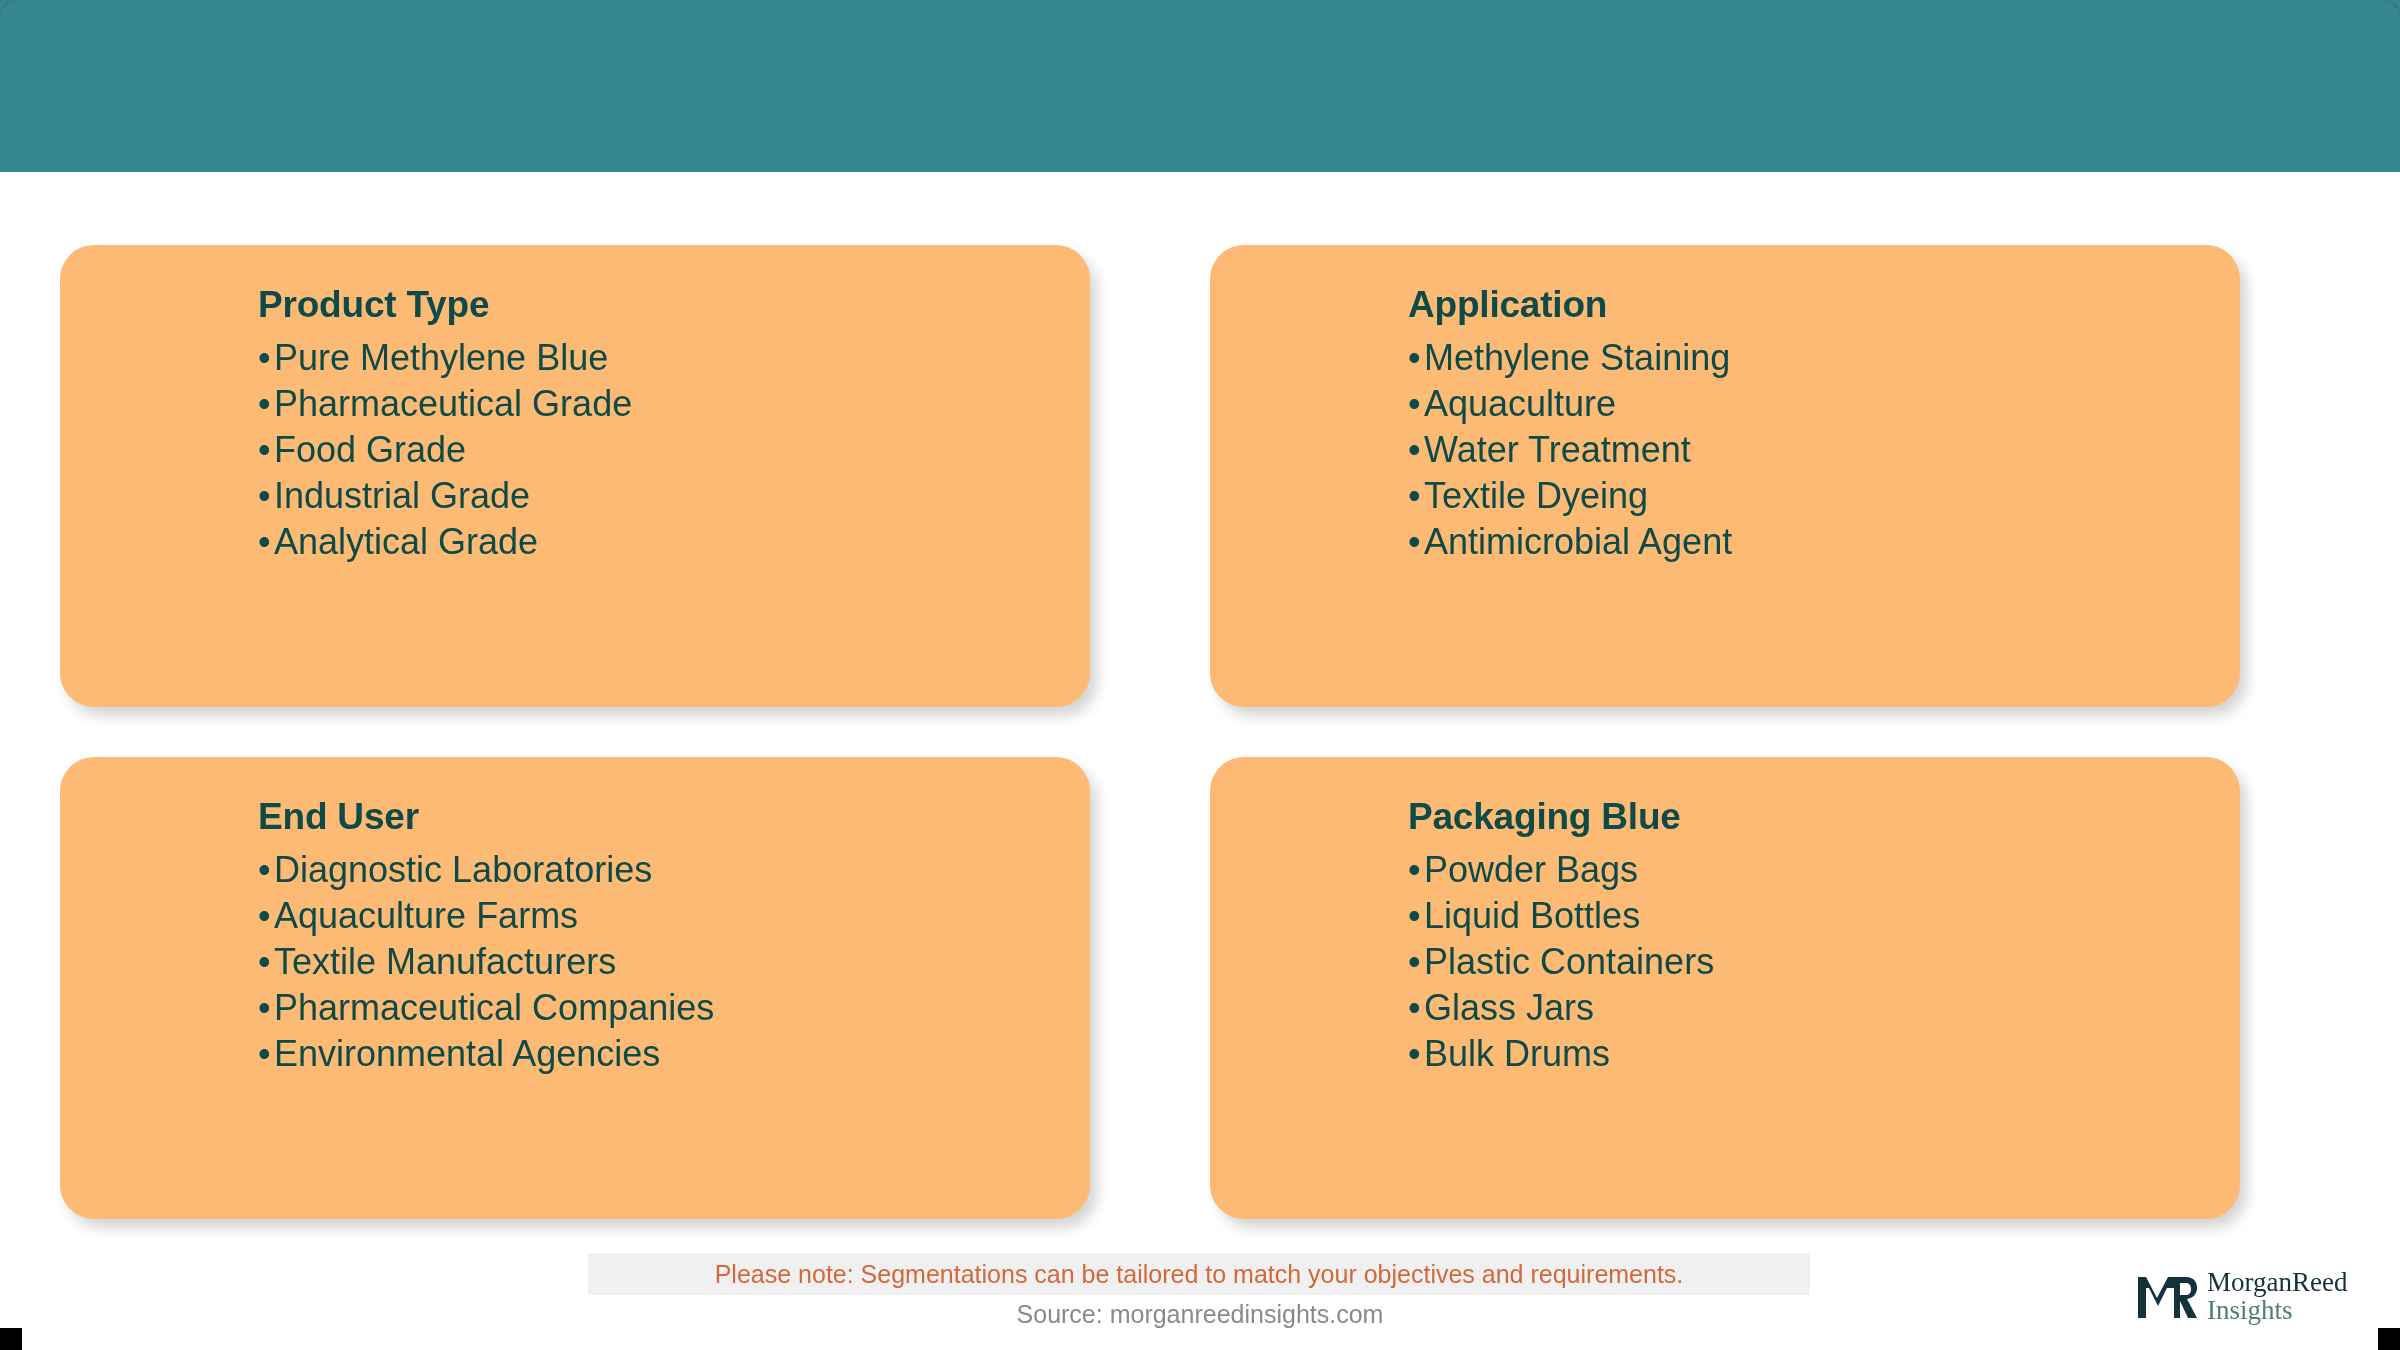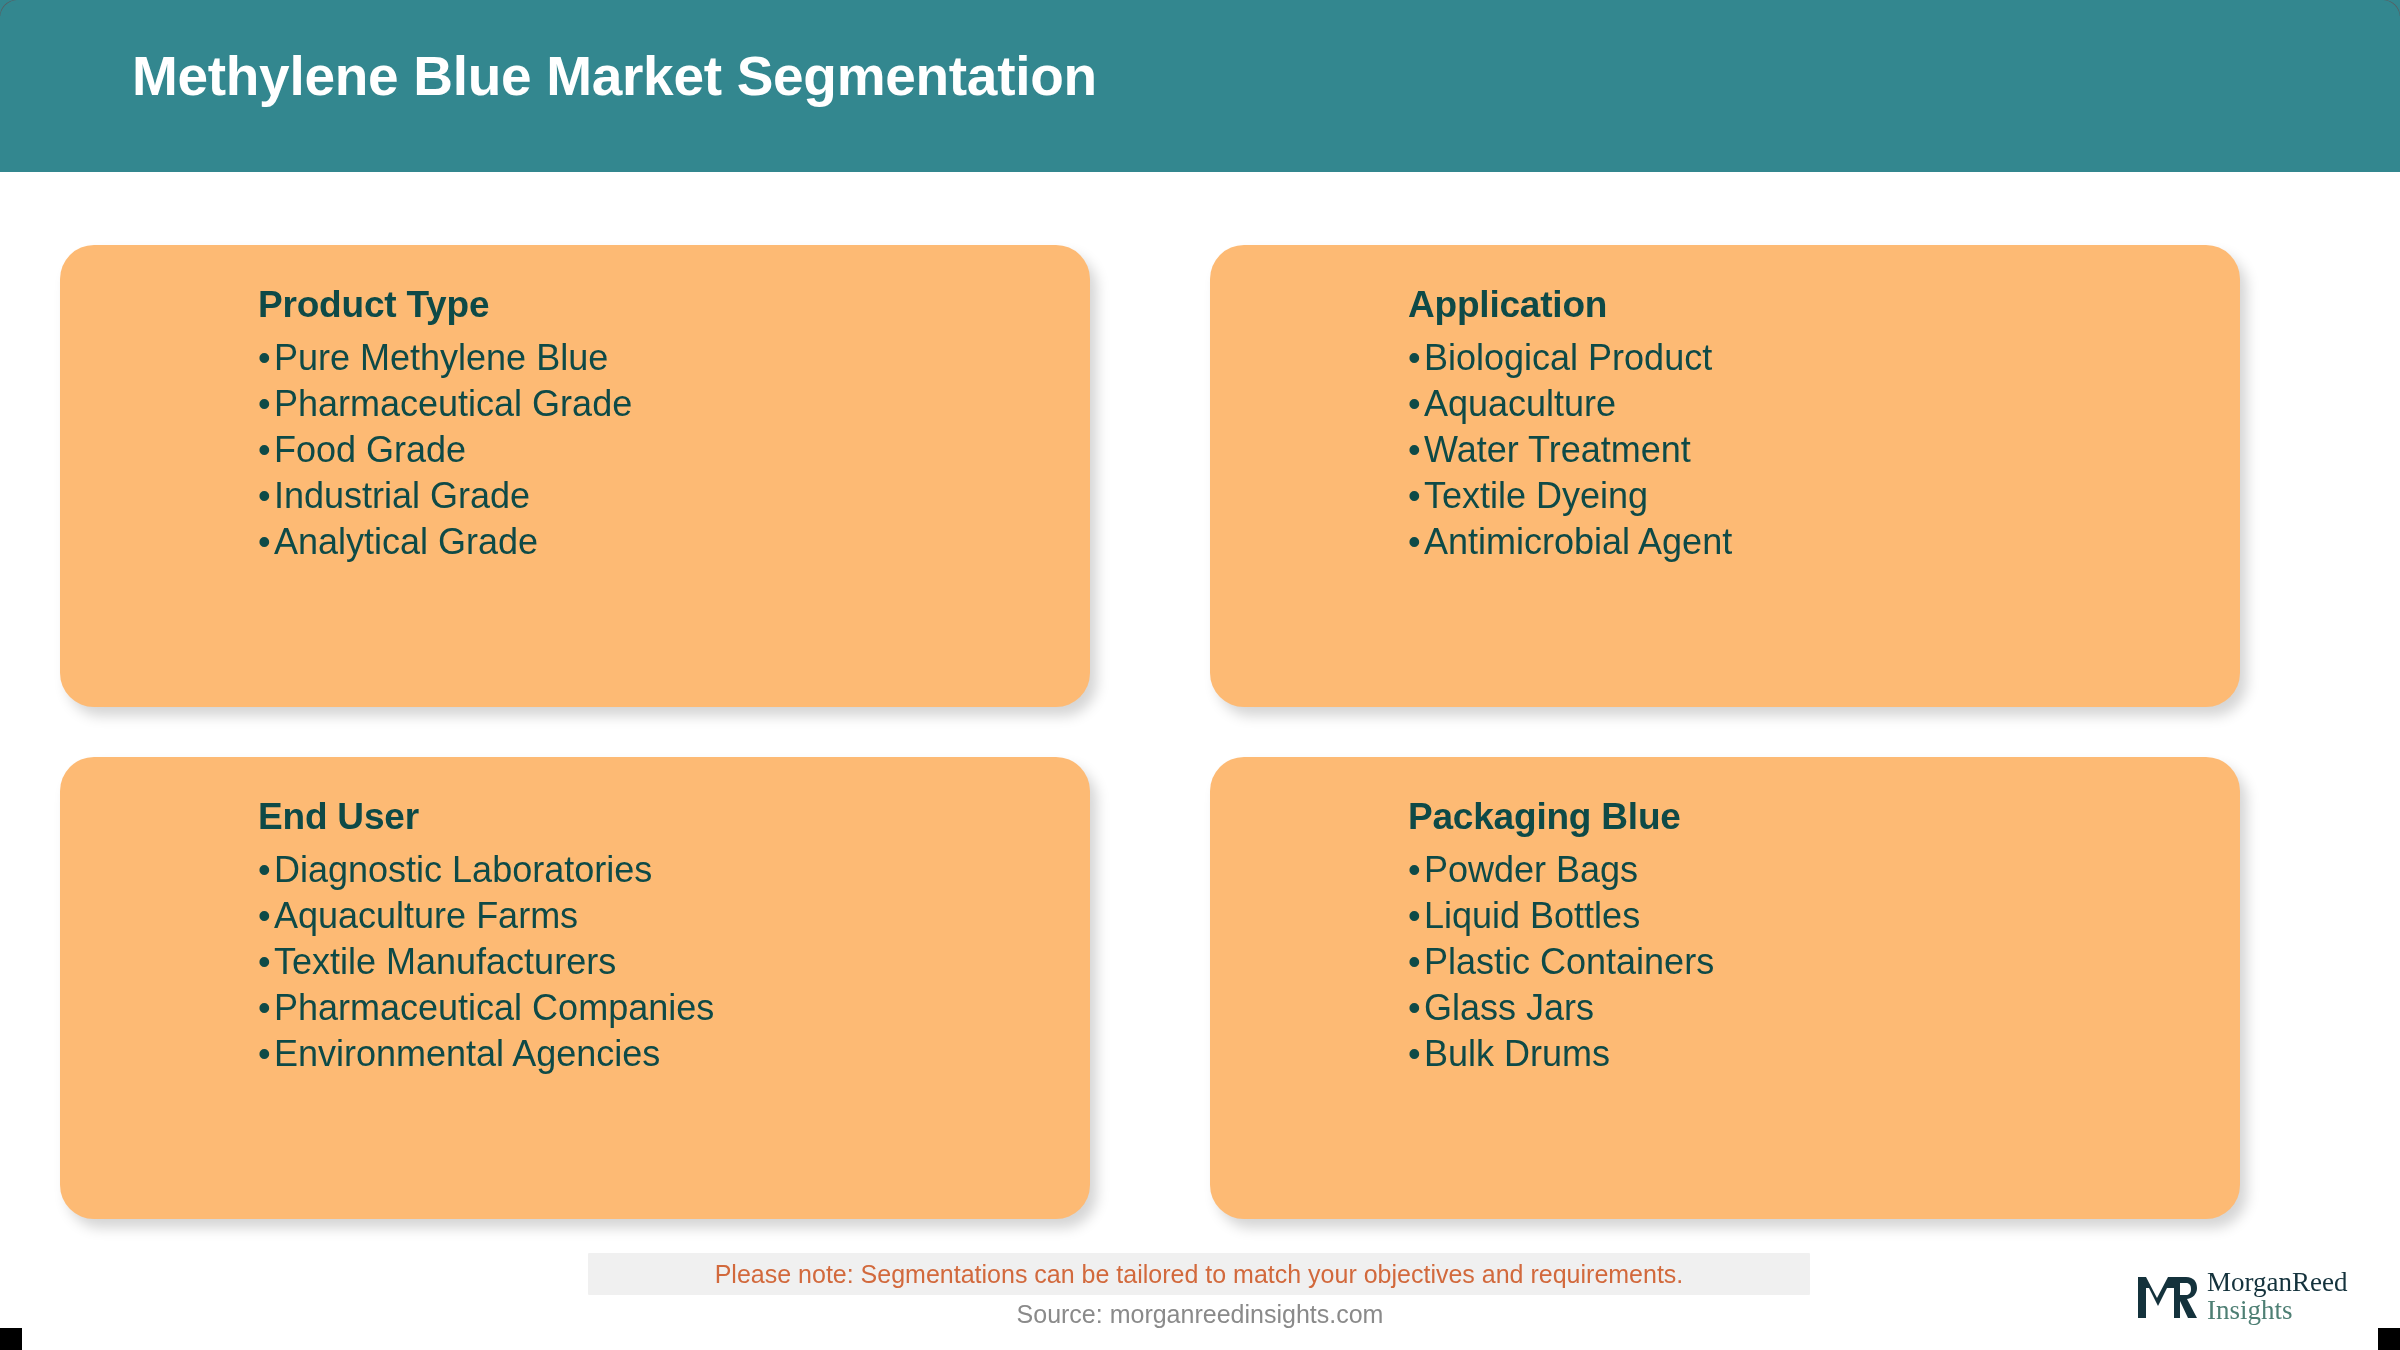--- a/index.html
+++ b/index.html
@@ -195,42 +195,41 @@
 <body>
 
 <div class="slide">
 
   <div class="header-band">
     <div class="header-corner-l"></div>
     <div class="header-corner-r"></div>
     <div class="header-mask-l"></div>
     <div class="header-mask-r"></div>
   </div>
-  <div class="slide-title">Methylene Blue Market Segmentation</div>
 
   <div class="cards">
 
     <div class="card c0">
       <div class="card-body">
         <div class="card-heading">Product Type</div>
         <ul class="card-list">
           <li><span class="bullet">•</span><span>Pure Methylene Blue</span></li>
           <li><span class="bullet">•</span><span>Pharmaceutical Grade</span></li>
           <li><span class="bullet">•</span><span>Food Grade</span></li>
           <li><span class="bullet">•</span><span>Industrial Grade</span></li>
           <li><span class="bullet">•</span><span>Analytical Grade</span></li>
         </ul>
       </div>
     </div>
 
     <div class="card c1">
       <div class="card-body">
         <div class="card-heading">Application</div>
         <ul class="card-list">
-          <li><span class="bullet">•</span><span>Biological Product</span></li>
+          <li><span class="bullet">•</span><span>Methylene Staining</span></li>
           <li><span class="bullet">•</span><span>Aquaculture</span></li>
           <li><span class="bullet">•</span><span>Water Treatment</span></li>
           <li><span class="bullet">•</span><span>Textile Dyeing</span></li>
           <li><span class="bullet">•</span><span>Antimicrobial Agent</span></li>
         </ul>
       </div>
     </div>
 
     <div class="card c2">
       <div class="card-body">

